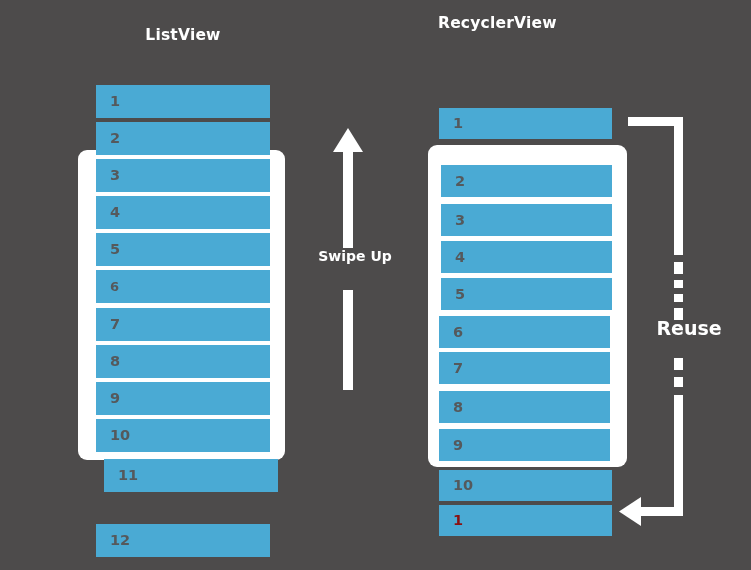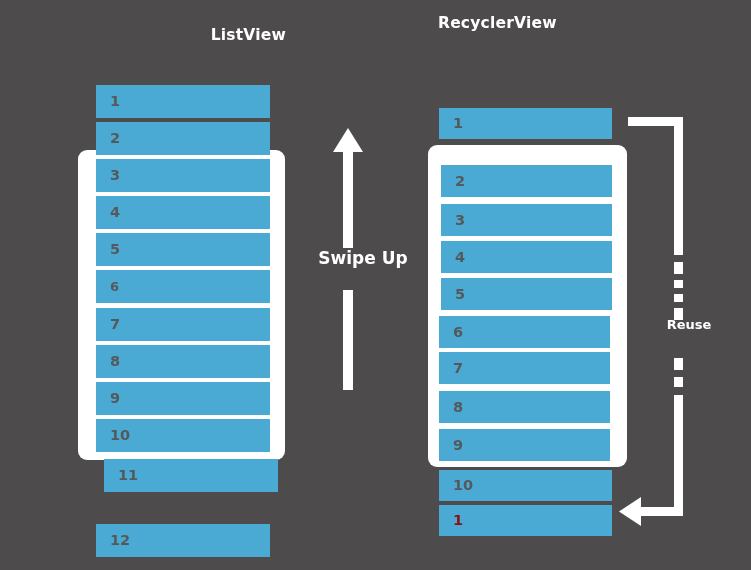--- a/index.html
+++ b/index.html
@@ -23,21 +23,21 @@
 
   
   .col-title {
     position: absolute;
     font-size: 15.5px;
     font-weight: bold;
     color: #ffffff;
     letter-spacing: 0.2px;
     white-space: nowrap;
   }
-  #title-listview { left: 112px; top: 26px; width: 174px; text-align: right; }
+  #title-listview { left: 96px; top: 26px; width: 174px; text-align: center; }
   #title-recyclerview { left: 438px; top: 14px; width: 174px; text-align: left; }
 
   
   .viewport {
     position: absolute;
     background: #ffffff;
     border-radius: 9px;
   }
   #viewport-listview { left: 78px; top: 150px; width: 207px; height: 310px; }
   #viewport-recyclerview { left: 428px; top: 145px; width: 199px; height: 322px; }
@@ -57,38 +57,38 @@
     padding-left: 14px;
     line-height: 1;
   }
   .row.small-glyph .row-label { font-size: 13px; }
   .row.accent .row-label { color: #8a1111; }
 
   
   #swipe-group { position: absolute; left: 300px; top: 120px; width: 110px; height: 275px; }
   #swipe-label {
     position: absolute;
-    left: 8px; top: 128px;
+    left: 0; top: 128px;
     width: 110px;
     text-align: center;
     color: #ffffff;
-    font-size: 17px;
+    font-size: 14px;
     font-weight: bold;
     white-space: nowrap;
   }
 
   
   #reuse-group { position: absolute; left: 615px; top: 105px; width: 136px; height: 425px; }
   #reuse-label {
     position: absolute;
     left: 14px; top: 212px;
     width: 120px;
     text-align: center;
     color: #ffffff;
-    font-size: 13px;
+    font-size: 19px;
     font-weight: bold;
     white-space: nowrap;
   }
   svg { display: block; overflow: visible; }
 </style>
 </head>
 <body>
 
 <div id="stage">
 

